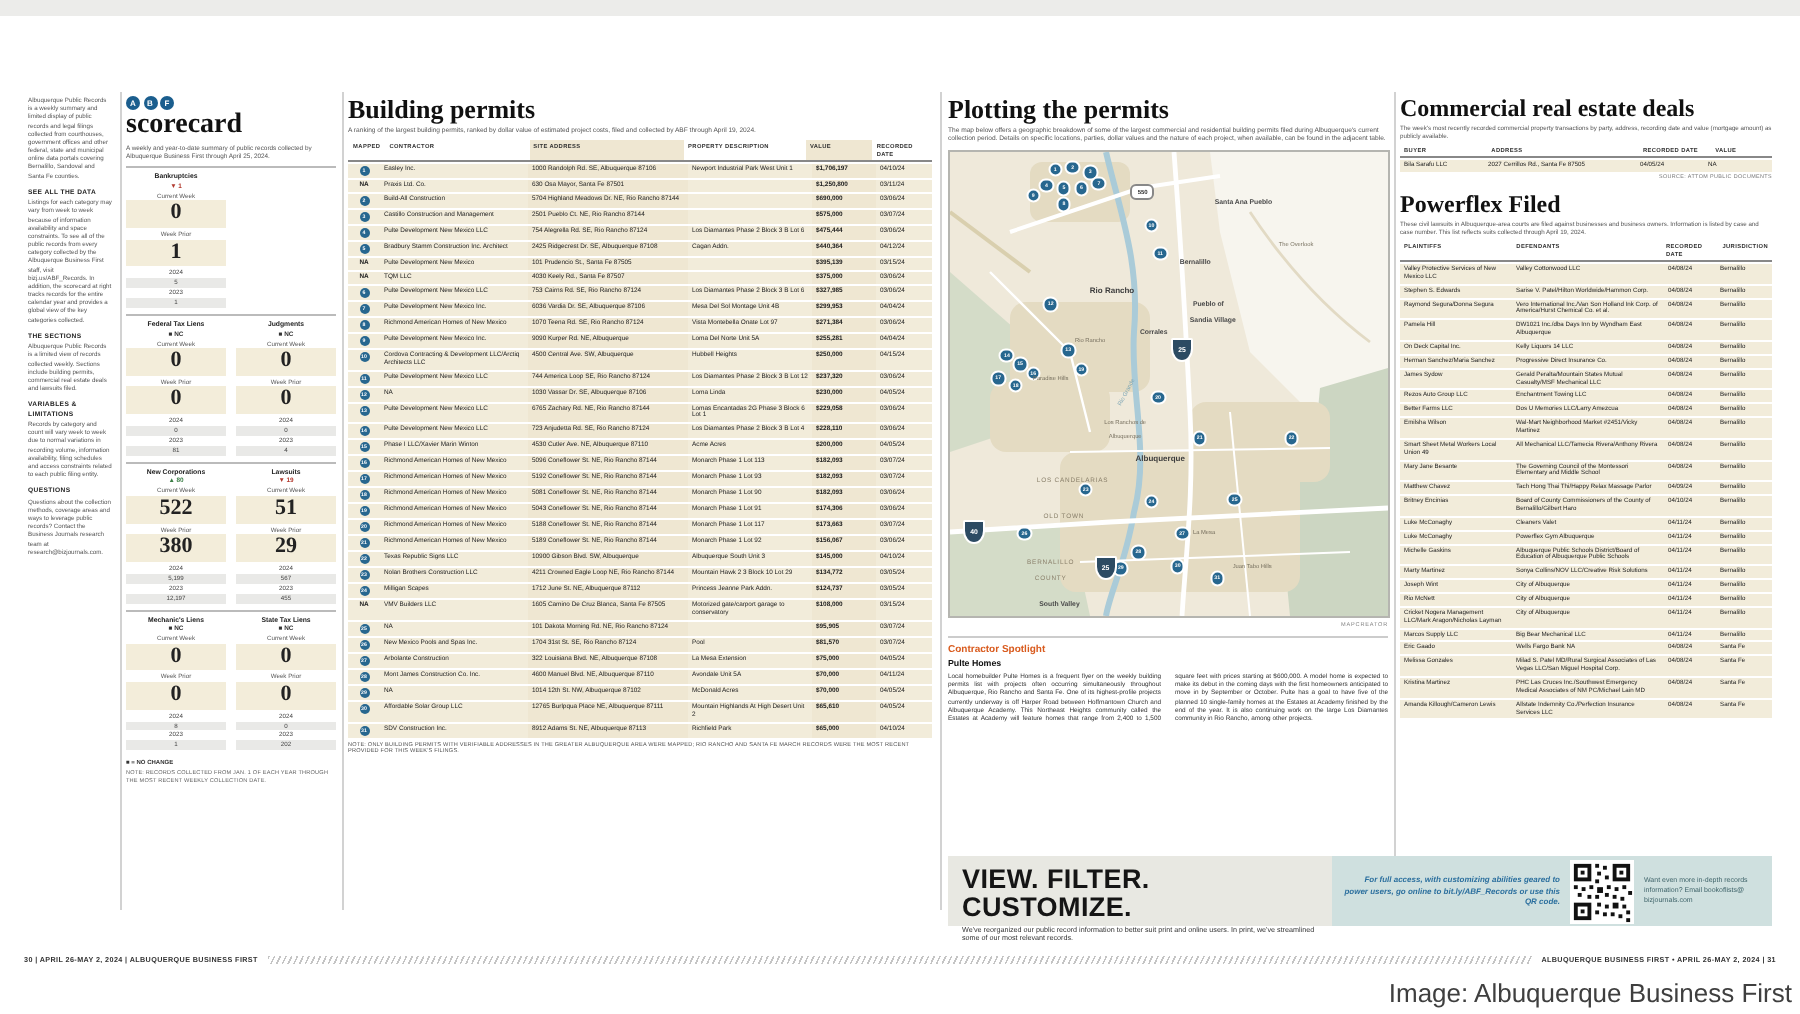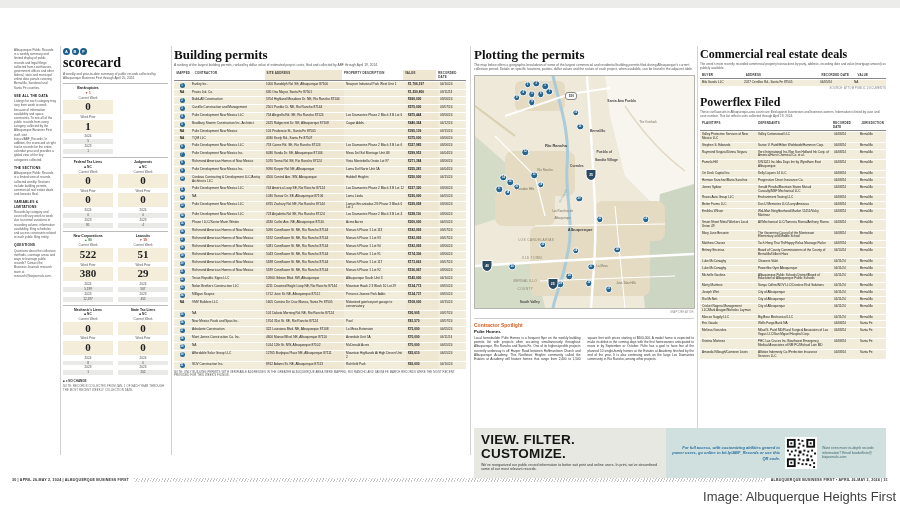--- a/index.html
+++ b/index.html
@@ -93,21 +93,21 @@
   .rhead,.rrow{display:flex;}
   .rhead{border-bottom:1px solid #888;margin-bottom:1px;}
   .rhc{font-size:2.9px;font-weight:bold;color:#333;padding:1px 2px;text-transform:uppercase;letter-spacing:.2px;}
   .rrow{background:#f2ecda;margin-bottom:1px;}
   .rc{font-size:3.1px;line-height:1.25;padding:1px 2px;color:#222;box-sizing:border-box;}
   .d-buyer{width:42px;}.d-addr{width:76px;}.d-date{width:34px;}.d-val{width:28px;}
   .l-pl{width:56px;}.l-def{width:76px;}.l-date{width:26px;}.l-jur{width:24px;}
   .rsource{font-size:2.7px;color:#777;text-align:right;margin:1px 0 6px;letter-spacing:.2px;}
 
   
-  .banner{position:absolute;left:474px;top:428px;width:412px;height:50px;display:flex;}
+  .banner{position:absolute;left:474px;top:428px;width:412px;height:35px;display:flex;}
   .ban-left{width:192px;background:#e8e8e2;padding:5px 7px;box-sizing:border-box;}
   .ban-title{font-size:13.5px;font-weight:bold;color:#151515;letter-spacing:.2px;line-height:1;}
   .ban-body{font-size:3.6px;color:#333;line-height:1.35;margin-top:2.5px;}
   .ban-right{flex:1;background:#cfe0df;display:flex;align-items:center;gap:5px;padding:4px 6px;box-sizing:border-box;}
   .ban-cta{width:108px;font-size:4px;font-weight:bold;font-style:italic;color:#2b6f9e;text-align:right;line-height:1.35;}
   .qr{width:32px;height:32px;background:#fff;flex:0 0 auto;}
   .ban-note{font-size:3.5px;color:#41656b;line-height:1.4;width:52px;}
 
   
   .footer{position:absolute;left:12px;right:12px;top:478px;display:flex;align-items:center;gap:5px;}
@@ -893,15 +893,15 @@
       <div class="ban-note">Want even more in-depth records information? Email bookoflists@ bizjournals.com</div>
     </div>
   </div>
 
   <div class="footer">
     <span class="ft">30 | APRIL 26-MAY 2, 2024 | ALBUQUERQUE BUSINESS FIRST</span>
     <span class="fhatch"></span>
     <span class="ft">ALBUQUERQUE BUSINESS FIRST • APRIL 26-MAY 2, 2024 | 31</span>
   </div>
 
-  <div class="caption">Image: Albuquerque Heights First</div>
+  <div class="caption">Image: Albuquerque Business First</div>
 
 </div>
 
 </body></html>

